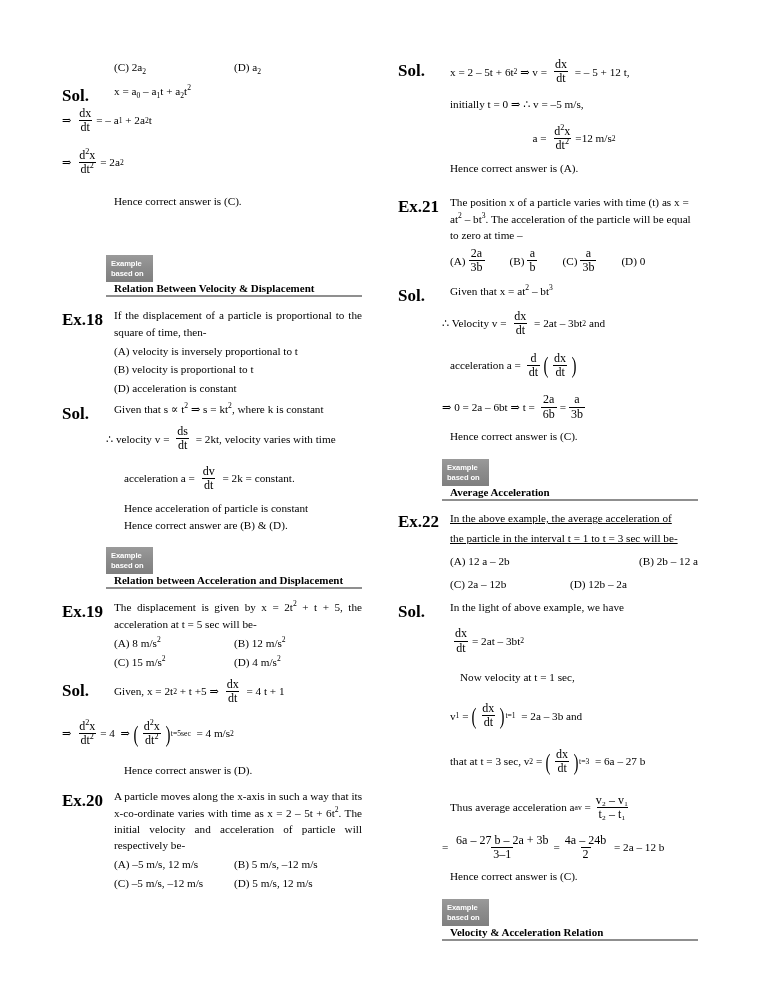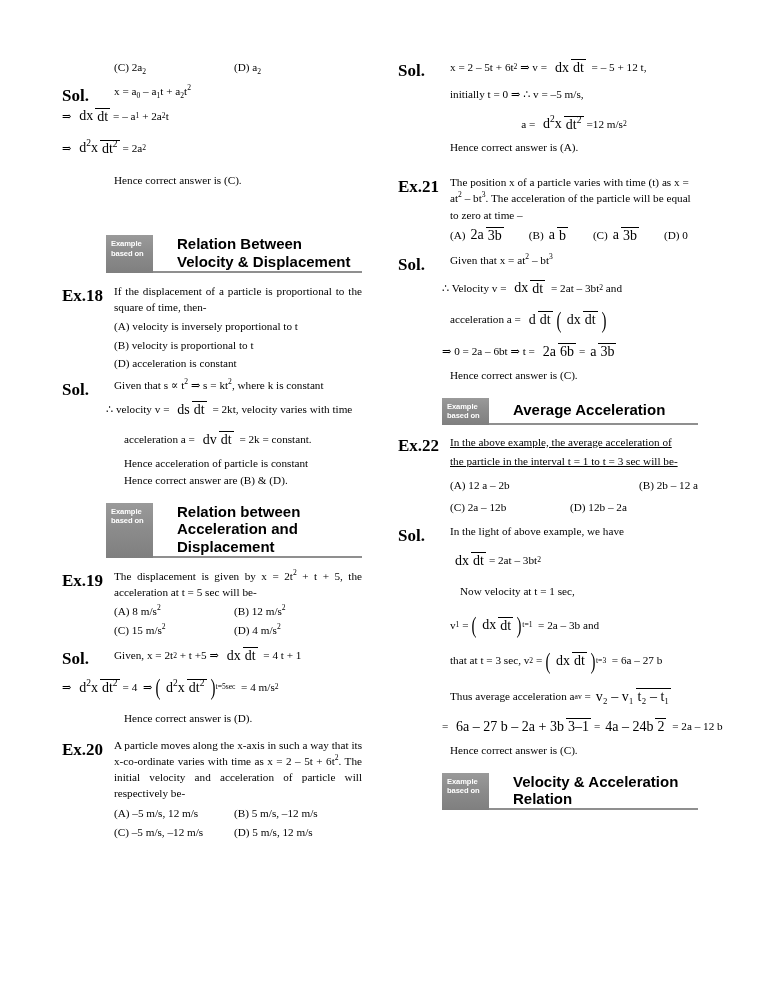--- a/index.html
+++ b/index.html
@@ -67,20 +67,21 @@
     align-items: center;
   }
   .opts4 > span { margin-right: 22px; }
 
   
   .sec-head {
     position: relative;
     margin: 16px 0 10px 44px;
     display: flex;
     align-items: stretch;
+    flex-direction: column;
   }
   .badge {
     background: linear-gradient(to bottom, #9a9a9a 0%, #8c8c8c 45%, #7f7f7f 100%);
     color: #ffffff;
     font-family: "Liberation Sans", sans-serif;
     font-size: 7.6px;
     font-weight: bold;
     line-height: 1.25;
     padding: 4px 4px 4px 5px;
     width: 47px;
@@ -90,43 +91,42 @@
     letter-spacing: -0.1px;
   }
   .sec-title-wrap {
     flex: 1;
     border-bottom: 2.2px solid #8f8f8f;
     padding-left: 8px;
     display: flex;
     align-items: center;
   }
   .sec-title {
-    font-family: Liberation Sans, sans-serif;
+    font-family: Liberation Serif, serif;
     font-weight: bold;
-    font-size: 15px;
+    font-size: 11px;
     line-height: 1.18;
     color: #000;
-    margin-left: 16px;
   }
 
   
   .math { font-size: 11.2px; line-height: 1.5; white-space: nowrap; }
   .mrow {
     display: inline-flex;
     align-items: center;
     vertical-align: middle;
     white-space: nowrap;
   }
   .frac {
     display: inline-flex;
-    flex-direction: row;
+    flex-direction: column;
     align-items: center;
     vertical-align: middle;
     margin: 0 3px;
-    font-size: 14px;
+    font-size: 12px;
     line-height: 1.12;
   }
   .frac > .num { padding: 0 2px; }
   .frac > .den { padding: 0 2px; border-top: 1px solid #000; }
   sup { font-size: 0.68em; vertical-align: super; line-height: 0; }
   sub { font-size: 0.68em; vertical-align: sub; line-height: 0; }
   .paren {
     display: inline-block;
     font-size: 2.15em;
     font-weight: 300;

